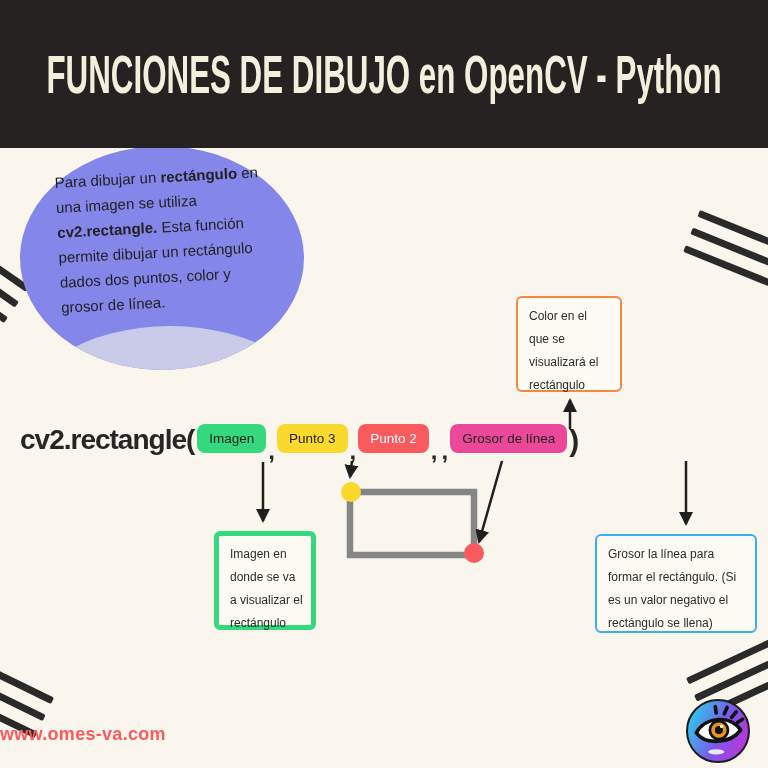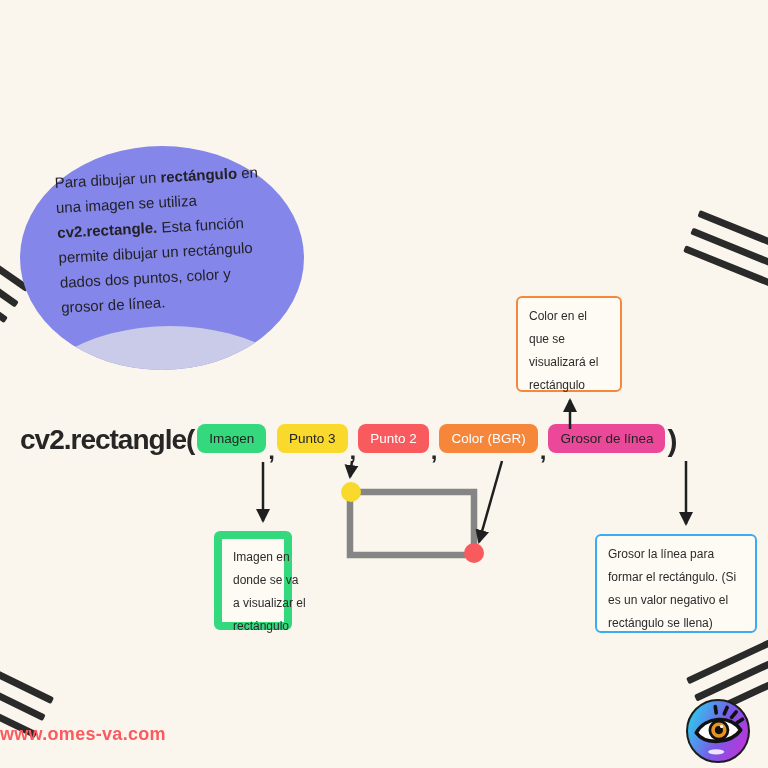--- a/index.html
+++ b/index.html
@@ -52,21 +52,21 @@
   .fn-close { font-size:30px; font-weight:bold; margin-left:2px; }
 
   
   .callout {
     position:absolute; z-index:2; box-sizing:border-box;
     background:#fdfbf4; border-radius:6px;
     font-size:12px; line-height:23px; color:#2b2b2b;
     padding:7px 4px 4px 11px; white-space:pre;
   }
   .callout-color  { left:516px; top:296px; width:106px; height:96px; border:2px solid #f5883d; }
-  .callout-imagen { left:214px; top:531px; width:78px; height:99px; border:8px solid #8b5cf6; }
+  .callout-imagen { left:214px; top:531px; width:102px; height:99px; border:5px solid #8b5cf6; }
   .callout-grosor { left:595px; top:534px; width:162px; height:99px; border:2px solid #14b8a6; }
 
   
   .overlay-svg { position:absolute; left:0; top:0; z-index:3; pointer-events:none; }
 
   
   .footer-url {
     position:absolute; left:0; top:724px; width:100%; text-align:left; z-index:2;
     font-size:18px; font-weight:bold; letter-spacing:0.3px; cursor:pointer;
   }
@@ -98,20 +98,23 @@
     <div class="bar"></div>
     <div class="bar"></div>
     <div class="bar"></div>
   </div>
   <div class="stripes stripes-bottom-right">
     <div class="bar"></div>
     <div class="bar"></div>
     <div class="bar"></div>
   </div>
 
+  <div class="topbar">
+    <div class="title">FUNCIONES DE DIBUJO en OpenCV - Python</div>
+  </div>
 
   <svg class="blob-svg" width="300" height="242" viewBox="0 0 300 242">
     <defs>
       <clipPath id="blobclip">
           <ellipse cx="152" cy="112" rx="142" ry="112"></ellipse>
         </clipPath>
     </defs>
     <ellipse cx="152" cy="112" rx="142" ry="112" fill="#8487e9"></ellipse>
     <ellipse cx="160" cy="280" rx="155" ry="100" fill="#c9cbe9" clip-path="url(#blobclip)"></ellipse>
   </svg>
@@ -123,21 +126,20 @@
 grosor de línea.</span></div>
 
   <div class="fn-row">
     <span class="fn-name">cv2.rectangle(</span>
     <span class="pill" style="background-color: rgb(53, 217, 125); color: rgb(35, 35, 35);">Imagen</span>
     <span class="comma">,</span>
     <span class="pill" style="background-color: rgb(249, 217, 43); color: rgb(35, 35, 35);">Punto 3</span>
     <span class="comma">,</span>
     <span class="pill" style="background-color: rgb(248, 90, 94); color: rgb(255, 255, 255);">Punto 2</span>
     <span class="comma">,</span>
-    <span class="pill" style="background-color: rgb(245, 134, 58); color: rgb(255, 255, 255);">Color (BGR)</span>
     <span class="comma">,</span>
     <span class="pill" style="background-color: #ec4899; color: rgb(35, 35, 35);">Grosor de línea</span>
     <span class="fn-close">)</span>
   </div>
 
   <div class="callout callout-color" style="border-color: rgb(245, 136, 61);">Color en el
 que se
 visualizará el
 rectángulo</div>
   <div class="callout callout-imagen" style="border-color: rgb(53, 217, 125);">Imagen en

